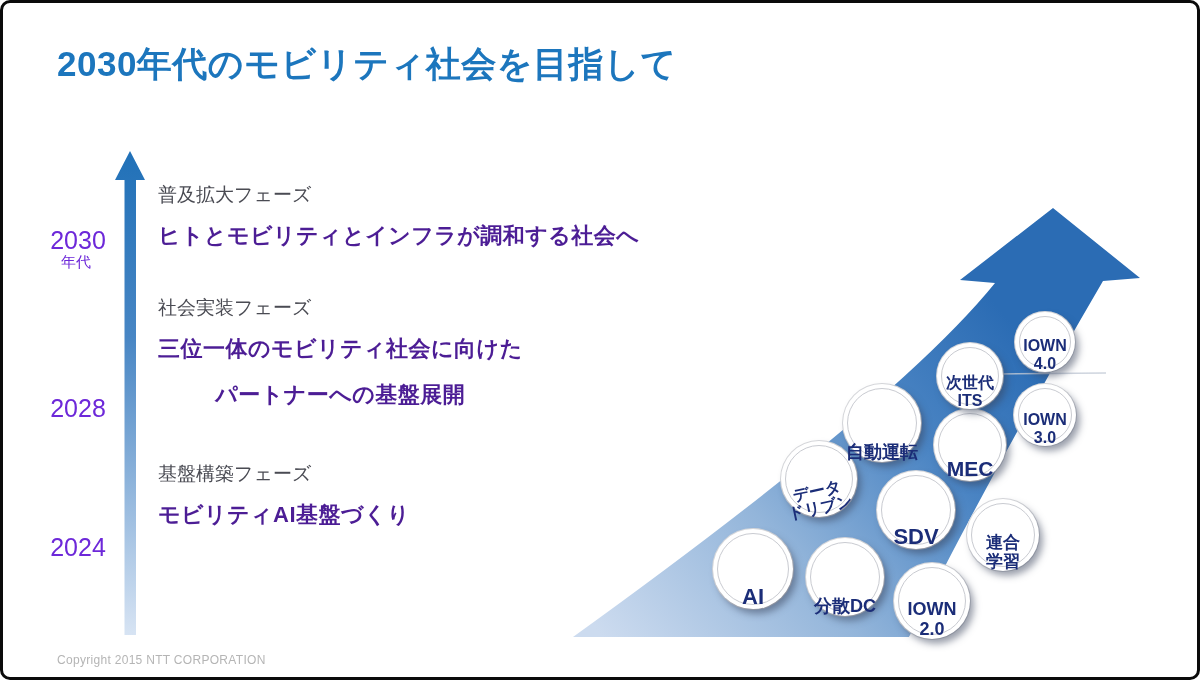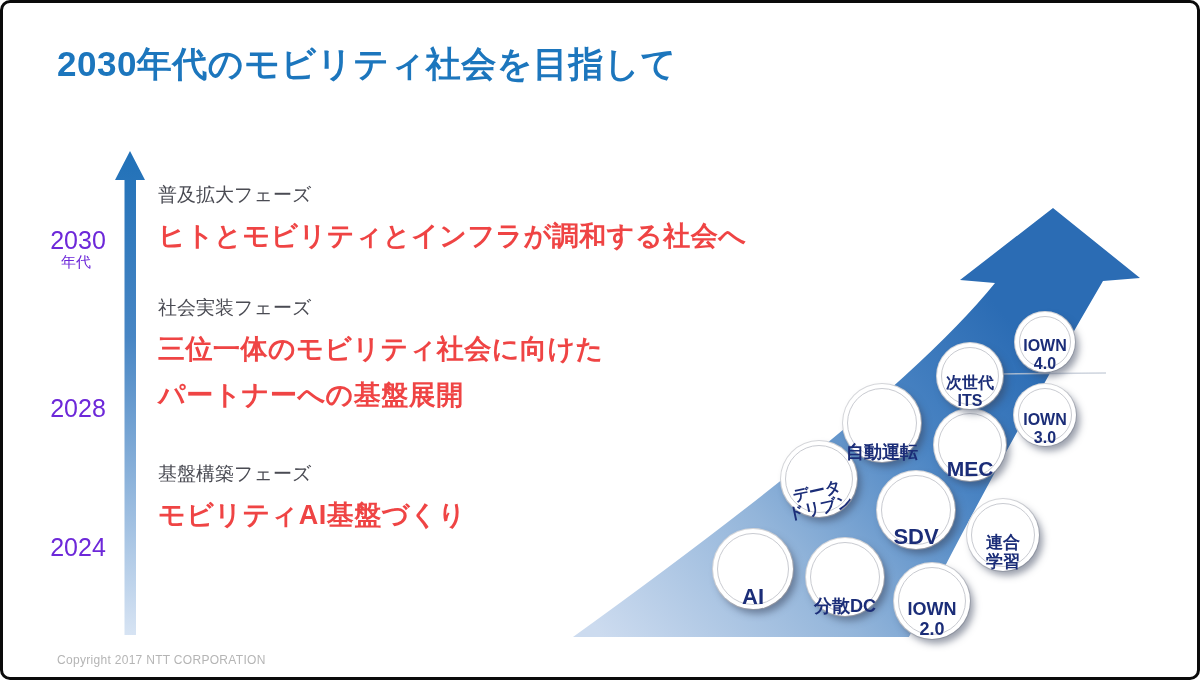--- a/index.html
+++ b/index.html
@@ -15,21 +15,21 @@
   }
   .year{
     position:absolute;left:38px;width:74px;text-align:center;z-index:3;
     font-size:25px;color:#6d28d9;white-space:nowrap;
   }
   .year .sub{display:block;font-size:15px;padding-right:4px;margin-top:-2px;}
   .y2030{top:223px;} .y2028{top:391px;} .y2024{top:530px;}
   .phase{position:absolute;left:155px;z-index:3;}
   .p1{top:179px;} .p2{top:292px;} .p3{top:458px;}
   .phase .plabel{font-size:19px;color:#4a4b53;margin-bottom:5px;white-space:nowrap;}
-  .phase .pline{font-size:27px;font-weight:800;color:#ef4444;line-height:46px;white-space:nowrap;letter-spacing:0.5px;}
+  .phase .pline{font-size:22px;font-weight:800;color:#4c1d95;line-height:46px;white-space:nowrap;letter-spacing:0.5px;text-align:center;}
   .badge{
     position:absolute;z-index:2;border-radius:50%;background:#ffffff;
     box-shadow:4px 5px 7px rgba(55,65,90,0.5),0 0 0 1px #d9dadd;
     display:flex;align-items:flex-end;justify-content:center;
   }
   .badge::before{
     content:"";position:absolute;inset:4px;border-radius:50%;
     border:1.5px solid #c9cbd1;pointer-events:none;
   }
   .badge-label{
@@ -149,15 +149,15 @@
       <span>ITS</span>
     </div>
   </div>
   <div class="badge" style="left:1012px;top:309px;width:60px;height:60px">
     <div class="badge-label" style="font-size:16px">
       <span>IOWN</span>
       <span>4.0</span>
     </div>
   </div>
 
-  <div class="copyright">Copyright 2017 NTT CORPORATION</div>
+  <div class="copyright">Copyright 2015 NTT CORPORATION</div>
 
 </div>
 
 </body></html>

